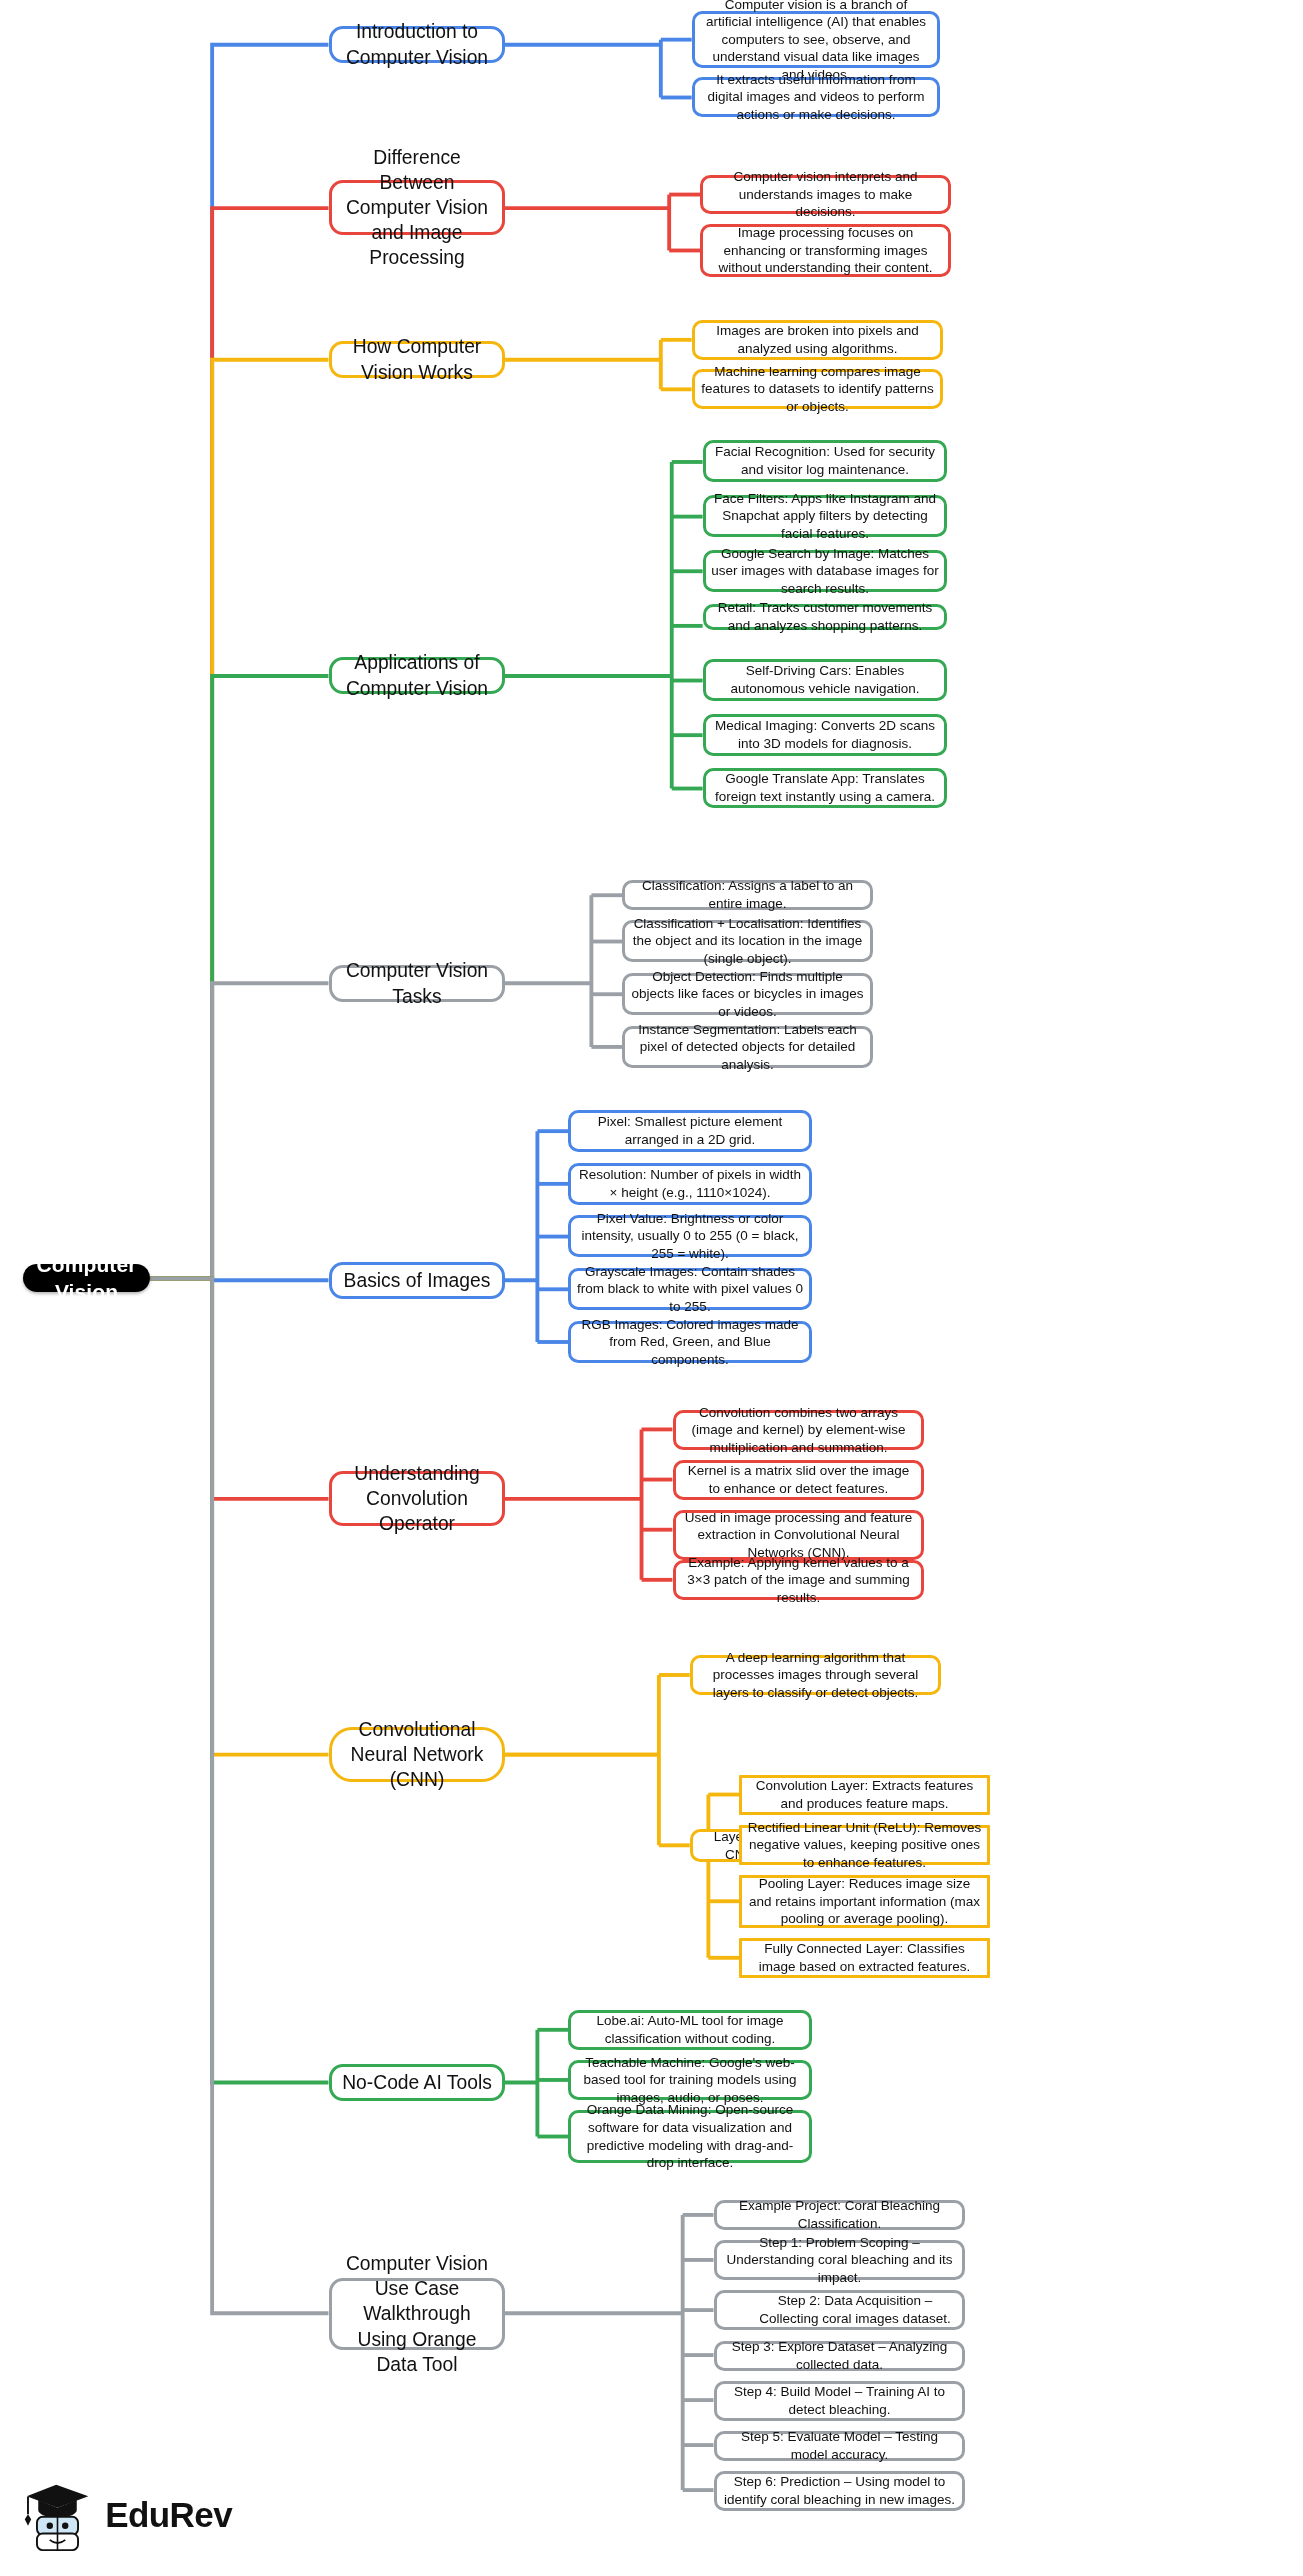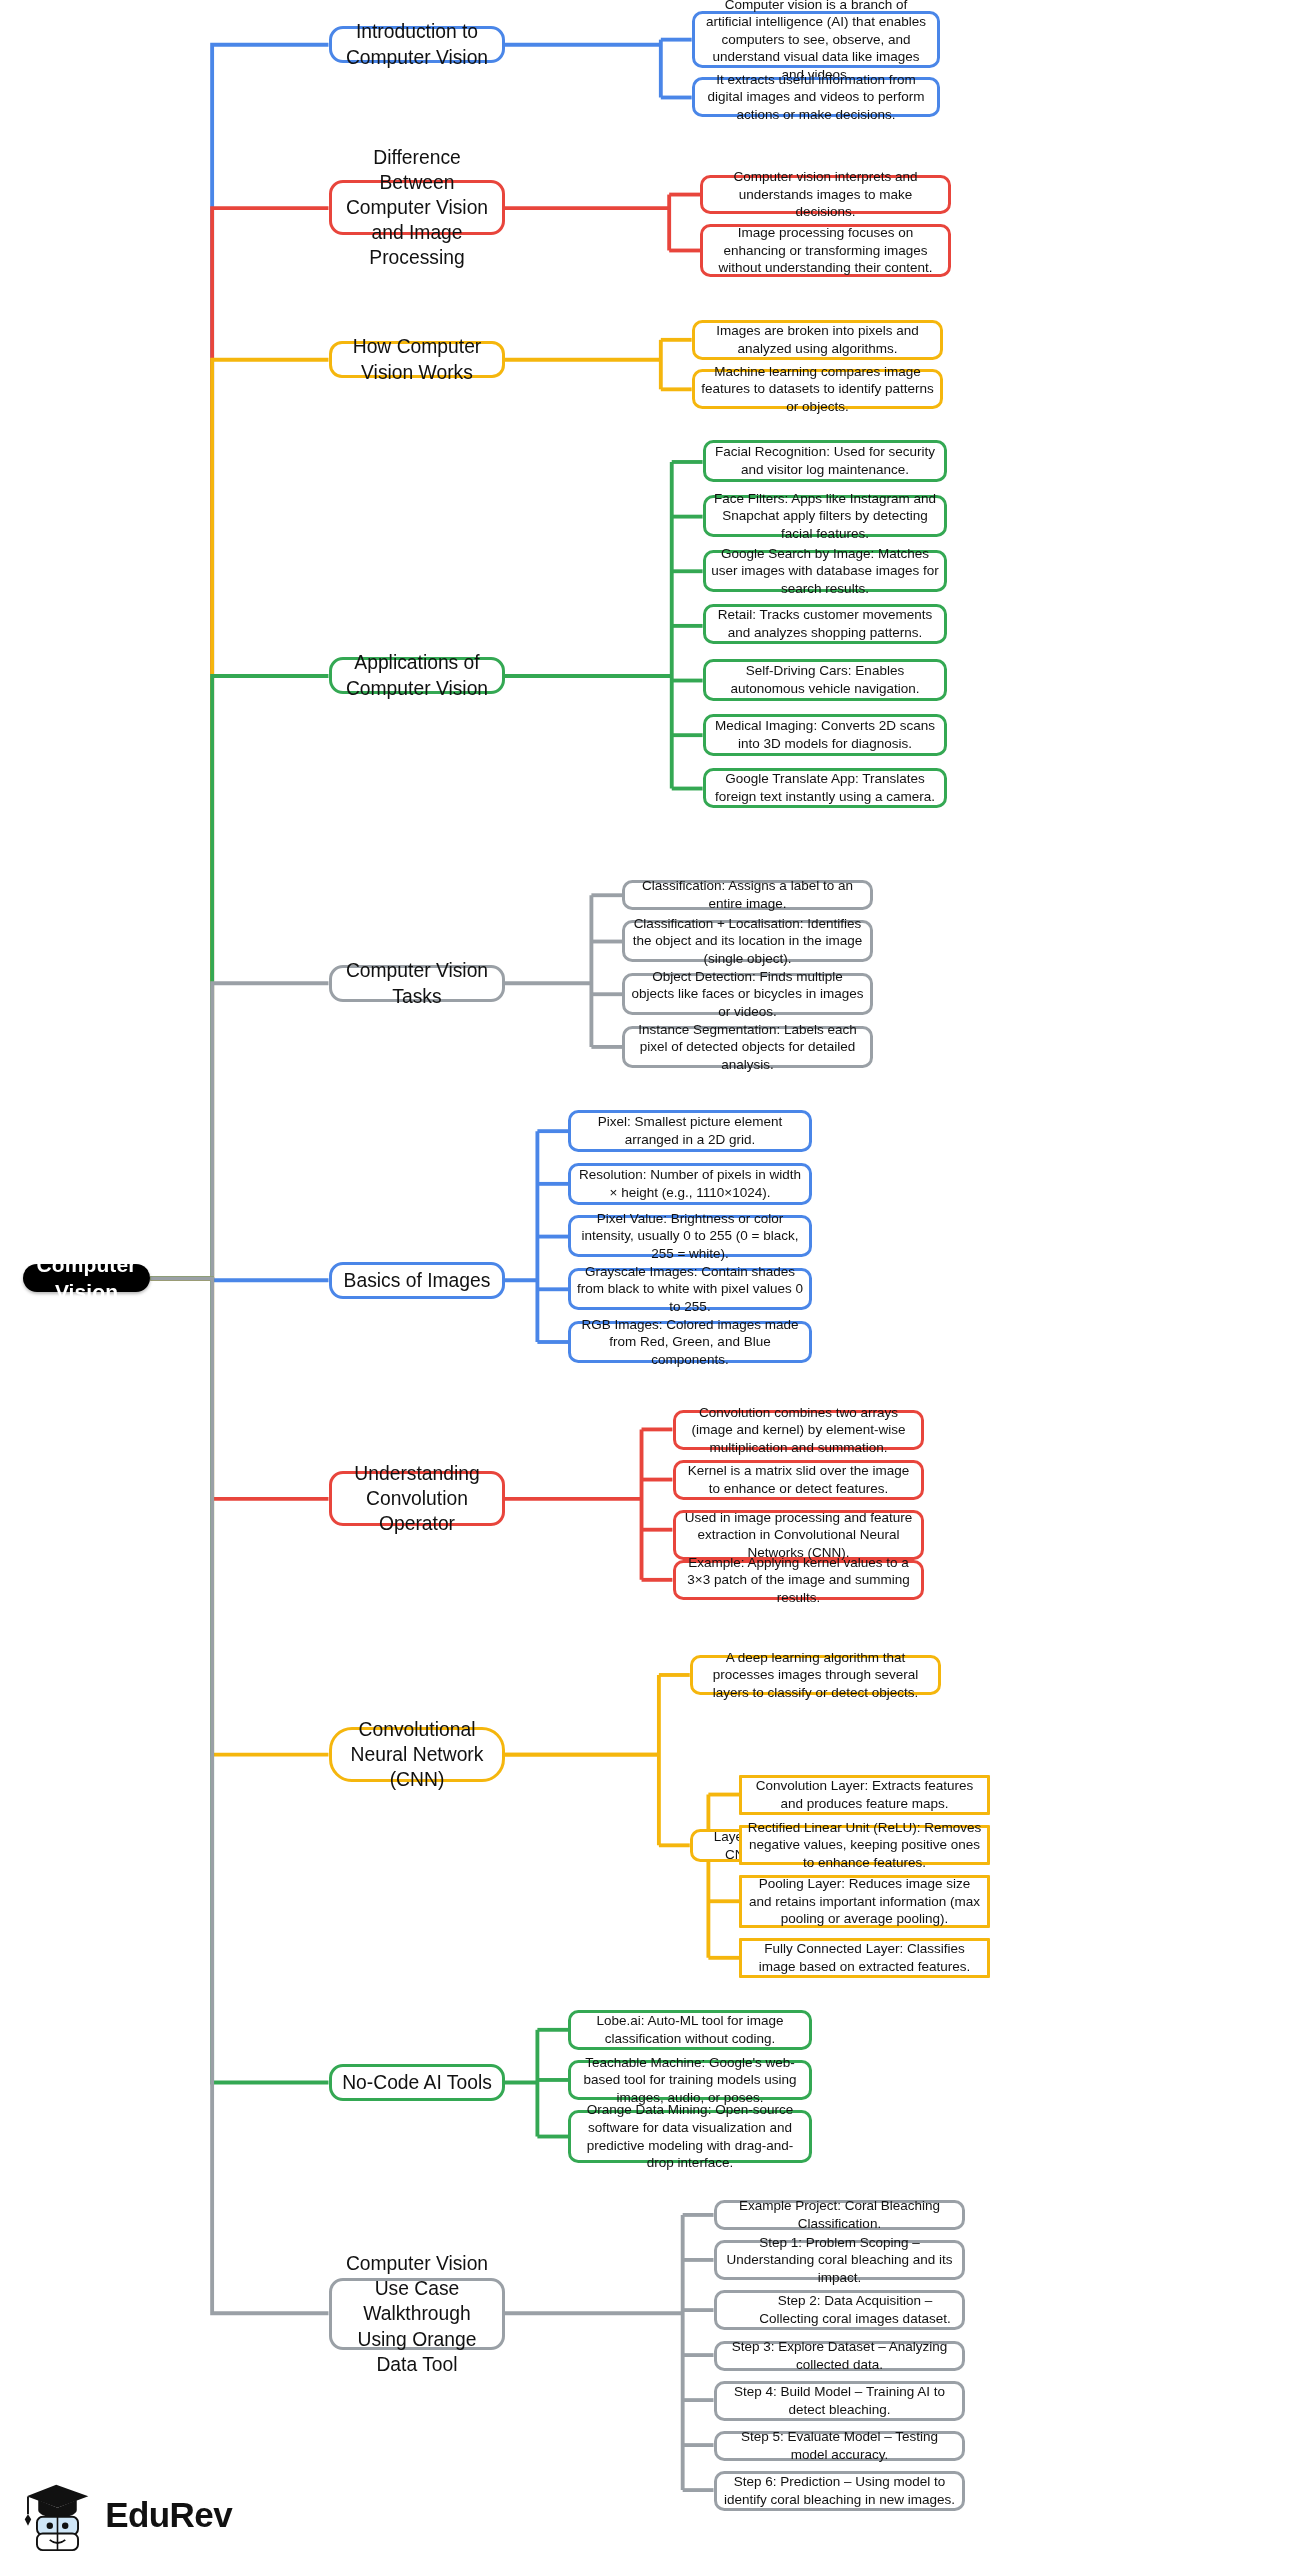--- a/index.html
+++ b/index.html
@@ -140,42 +140,42 @@
     </div>
     <div class="node l1 c-red" style="left: 329px; top: 180px; width: 176px; height: 55px;">
       <span>Difference Between Computer Vision and Image Processing</span>
     </div>
     <div class="node l2 c-red" style="left: 700px; top: 175px; width: 251px; height: 39px;">
       <span>Computer vision interprets and understands images to make decisions.</span>
     </div>
     <div class="node l2 c-red" style="left: 700px; top: 224px; width: 251px; height: 53px;">
       <span>Image processing focuses on enhancing or transforming images without understanding their content.</span>
     </div>
-    <div class="node l1 c-amber" style="left: 329px; top: 341px; width: 176px; height: 37px; border-radius: 13px;">
+    <div class="node l1 c-amber" style="left: 329px; top: 341px; width: 176px; height: 37px;">
       <span>How Computer Vision Works</span>
     </div>
     <div class="node l2 c-amber" style="left: 692px; top: 320px; width: 251px; height: 40px;">
       <span>Images are broken into pixels and analyzed using algorithms.</span>
     </div>
     <div class="node l2 c-amber" style="left: 692px; top: 369px; width: 251px; height: 40px;">
       <span>Machine learning compares image features to datasets to identify patterns or objects.</span>
     </div>
     <div class="node l1 c-green" style="left: 329px; top: 657px; width: 176px; height: 37px;">
       <span>Applications of Computer Vision</span>
     </div>
     <div class="node l2 c-green" style="left: 703px; top: 440px; width: 244px; height: 42px;">
       <span>Facial Recognition: Used for security and visitor log maintenance.</span>
     </div>
     <div class="node l2 c-green" style="left: 703px; top: 495px; width: 244px; height: 42px;">
       <span>Face Filters: Apps like Instagram and Snapchat apply filters by detecting facial features.</span>
     </div>
     <div class="node l2 c-green" style="left: 703px; top: 550px; width: 244px; height: 42px;">
       <span>Google Search by Image: Matches user images with database images for search results.</span>
     </div>
-    <div class="node l2 c-green" style="left: 703px; top: 604px; width: 244px; height: 40px;">
+    <div class="node l2 c-green" style="left: 703px; top: 604px; width: 244px; height: 26px;">
       <span>Retail: Tracks customer movements and analyzes shopping patterns.</span>
     </div>
     <div class="node l2 c-green" style="left: 703px; top: 659px; width: 244px; height: 42px;">
       <span>Self-Driving Cars: Enables autonomous vehicle navigation.</span>
     </div>
     <div class="node l2 c-green" style="left: 703px; top: 714px; width: 244px; height: 42px;">
       <span>Medical Imaging: Converts 2D scans into 3D models for diagnosis.</span>
     </div>
     <div class="node l2 c-green" style="left: 703px; top: 768px; width: 244px; height: 40px;">
       <span>Google Translate App: Translates foreign text instantly using a camera.</span>

